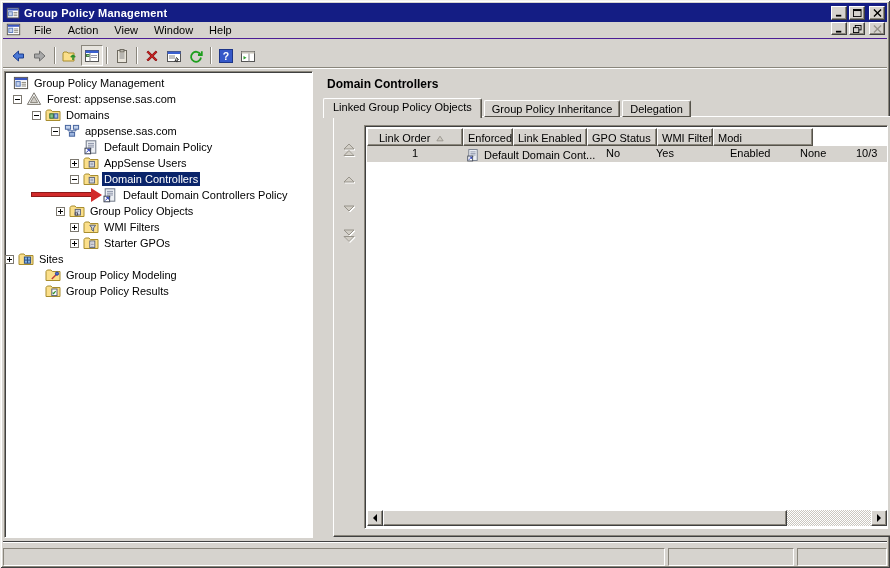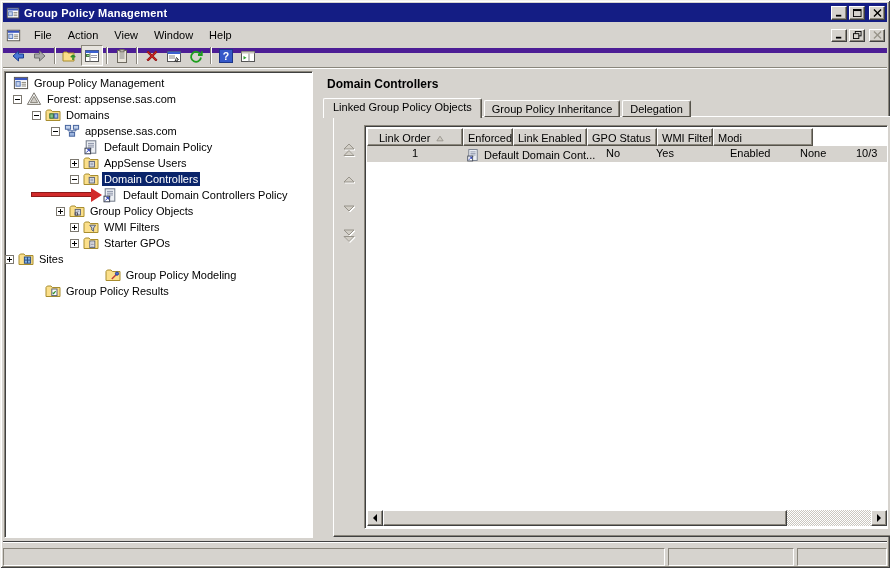--- a/index.html
+++ b/index.html
@@ -18,22 +18,22 @@
     display:flex;align-items:center;padding:0 2px 0 3px;gap:4px;}
   .title-icon{width:14px;height:14px;flex:0 0 aupx;}
   .title-text{flex:1;color:#fff;font-weight:bold;letter-spacing:.2px;white-space:nowrap;overflow:hidden;}
   .wbtns{display:flex;gap:2px;}
   .wbtn{width:16px;height:14px;display:flex;align-items:center;justify-content:center;background:var(--chrome);
     border:1px solid;border-color:#fff #404040 #404040 #fff;box-shadow:inset -1px -1px 0 #8a867c;}
   .wbtn .icon{width:9px;height:8px;}
   .wbtn[data-name="close-button"]{margin-left:2px;}
 
   
-  .menubar{position:absolute;left:3px;top:22px;right:3px;height:31px;display:flex;align-items:center;
-    padding:0 2px 0 3px;border-bottom:5px solid #4c1d95;}
+  .menubar{position:absolute;left:3px;top:22px;right:3px;height:17px;display:flex;align-items:flex-start;
+    padding:0 2px 0 3px;border-bottom:1px solid #4c1d95;}
   .console-small{width:15px;height:15px;margin-right:5px;}
   .menu-items{display:flex;flex:1;height:100%;align-items:center;}
   .menu-item{padding:2px 8px;cursor:default;}
   .cbtns{display:flex;gap:2px;}
   .cbtn{width:16px;height:13px;display:flex;align-items:center;justify-content:center;background:var(--chrome);
     border:1px solid;border-color:#fff #404040 #404040 #fff;box-shadow:inset -1px -1px 0 #8a867c;}
   .cbtn .icon{width:9px;height:8px;}
   .cbtn.disabled svg path, .cbtn.disabled svg rect, .cbtn.disabled svg line{stroke:#98948a;}
   .cbtn[data-name="close-button"]{margin-left:2px;}
 
@@ -452,21 +452,21 @@
           </span>
           <span class="icon tree-icon" data-name="sites-folder-icon">
             <svg viewBox="0 0 16 16">
               <path d="M1 13.5 V4.5 L2.3 3 H6 L7.3 4.5 H15 V13.5 Z" fill="#FBDF8A" stroke="#A88D2E"></path>
               <rect x="6.4" y="6" width="6.2" height="6.2" fill="#7fb0e2" stroke="#2e4f86"></rect>
               <path d="M6.4 9.1 H12.6 M9.5 6 V12.2" stroke="#2e4f86" fill="none"></path>
             </svg>
           </span>
           <span class="tree-label" data-name="tree-item-label">Sites</span>
         </div>
-        <div class="tree-row" data-name="tree-item-group-policy-modeling" style="padding-left: 13px; justify-content: center;">
+        <div class="tree-row" data-name="tree-item-group-policy-modeling" style="padding-left: 27px;">
           <span class="exp-slot" data-name="expander-spacer"></span>
           <span class="icon tree-icon" data-name="modeling-icon">
             <svg viewBox="0 0 16 16">
               <path d="M1 13.5 V4.5 L2.3 3 H6 L7.3 4.5 H15 V13.5 Z" fill="#FBDF8A" stroke="#A88D2E"></path>
               <path d="M6.8 12 L11.6 7.2" stroke="#c03a3a" stroke-width="1.4"></path>
               <circle cx="12" cy="6.6" r="1.6" fill="#4a6fd4" stroke="#24409a"></circle>
             </svg>
           </span>
           <span class="tree-label" data-name="tree-item-label">Group Policy Modeling</span>
         </div>

